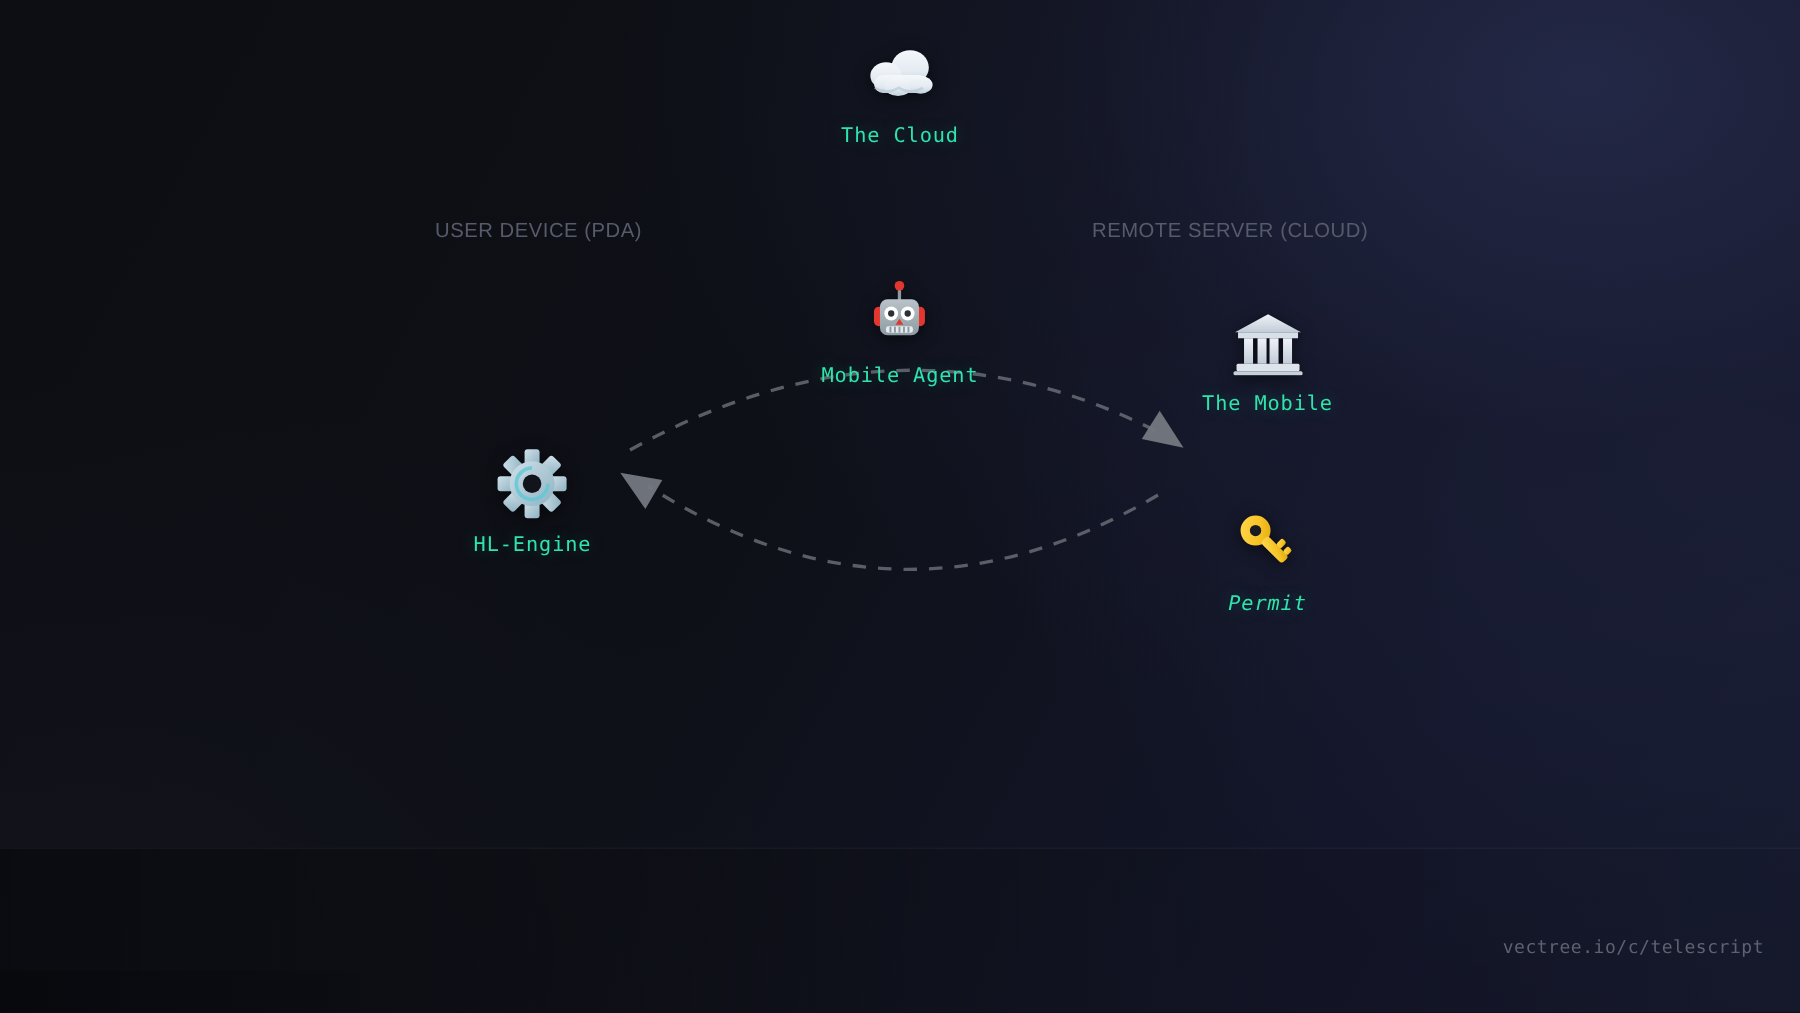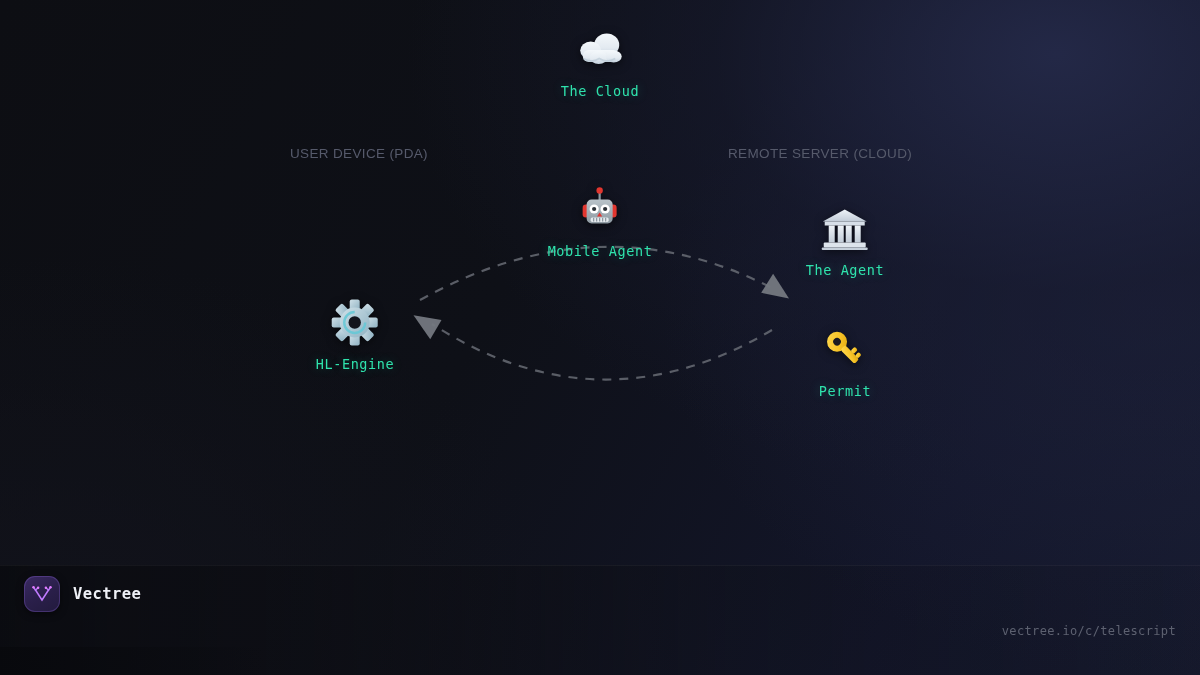--- a/index.html
+++ b/index.html
@@ -213,24 +213,24 @@
         <g fill="url(#bankG)">
           <rect x="8" y="19" width="6" height="17"></rect>
           <rect x="17" y="19" width="6" height="17"></rect>
           <rect x="25" y="19" width="6" height="17"></rect>
           <rect x="34" y="19" width="6" height="17"></rect>
         </g>
         <rect x="3" y="36" width="42" height="5" rx="1" fill="#dde4ec"></rect>
         <rect x="1" y="41" width="46" height="2.6" rx="1" fill="#c6d0db"></rect>
       </svg>
     </div>
-    <div class="caption">The Agent</div>
-  </div>
-
-  <div class="node" style="left:845px; top:362px;">
+    <div class="caption">The Mobile</div>
+  </div>
+
+  <div class="node" style="left:845px; top:374px;font-style:italic;">
     <div class="glyph">
       <svg width="48" height="48" viewBox="0 0 48 48">
         <defs>
           <linearGradient id="keyG" x1="0.1" y1="0" x2="0.9" y2="1">
             <stop offset="0%" stop-color="#ffd84d"></stop>
             <stop offset="60%" stop-color="#f7c326"></stop>
             <stop offset="100%" stop-color="#e0a910"></stop>
           </linearGradient>
         </defs>
         <g transform="rotate(-45 24 24)">
@@ -268,36 +268,16 @@
         <circle cx="25" cy="25" r="6.2" fill="#12141c"></circle>
         <path d="M25 14.5 a10.5 10.5 0 1 0 10.5 10.5" fill="none" stroke="#63c8d6" stroke-width="2.4" opacity="0.85"></path>
       </svg>
     </div>
     <div class="caption">HL-Engine</div>
   </div>
 
   <div id="footer"></div>
   <div id="footer-accent"></div>
 
-  <div id="brand-row">
-    <div id="brand-mark">
-      <svg width="22" height="22" viewBox="0 0 22 22">
-        <g stroke="#c07bff" stroke-width="1.5" fill="none" stroke-linecap="round">
-          <path d="M4.5 7 L11 17 L17.5 7"></path>
-          <path d="M4.5 7 L2.6 4.6"></path>
-          <path d="M4.5 7 L6.9 5.0"></path>
-          <path d="M17.5 7 L19.4 4.6"></path>
-          <path d="M17.5 7 L15.1 5.0"></path>
-        </g>
-        <g fill="#e07bff">
-          <circle cx="2.5" cy="4.3" r="1.25"></circle>
-          <circle cx="7.1" cy="4.7" r="1.25"></circle>
-          <circle cx="19.5" cy="4.3" r="1.25"></circle>
-          <circle cx="14.9" cy="4.7" r="1.25"></circle>
-        </g>
-      </svg>
-    </div>
-    <div id="brand-name">Vectree</div>
-  </div>
 
   <div id="deck-url">vectree.io/c/telescript</div>
 
 </div>
 
 </body></html>

